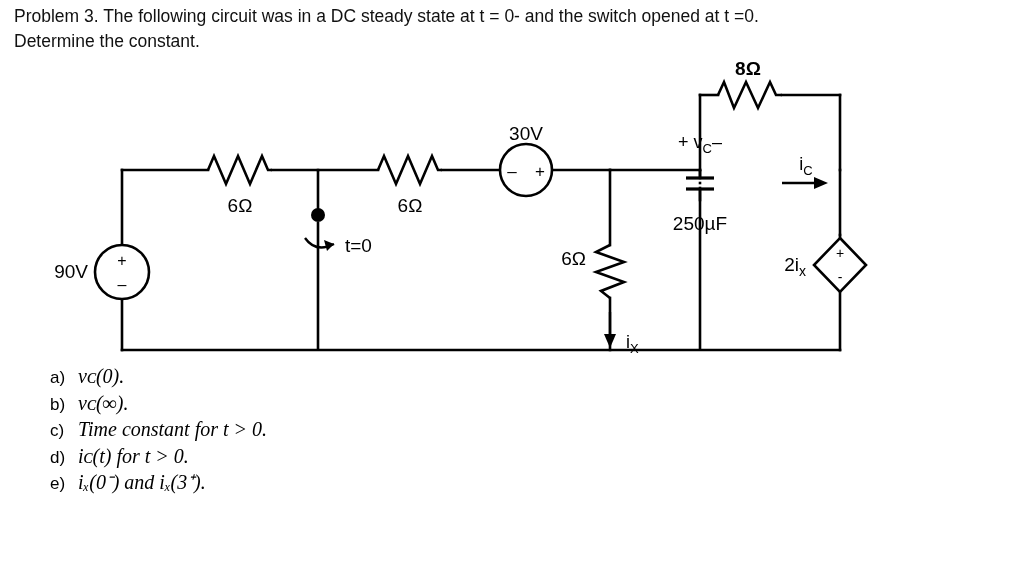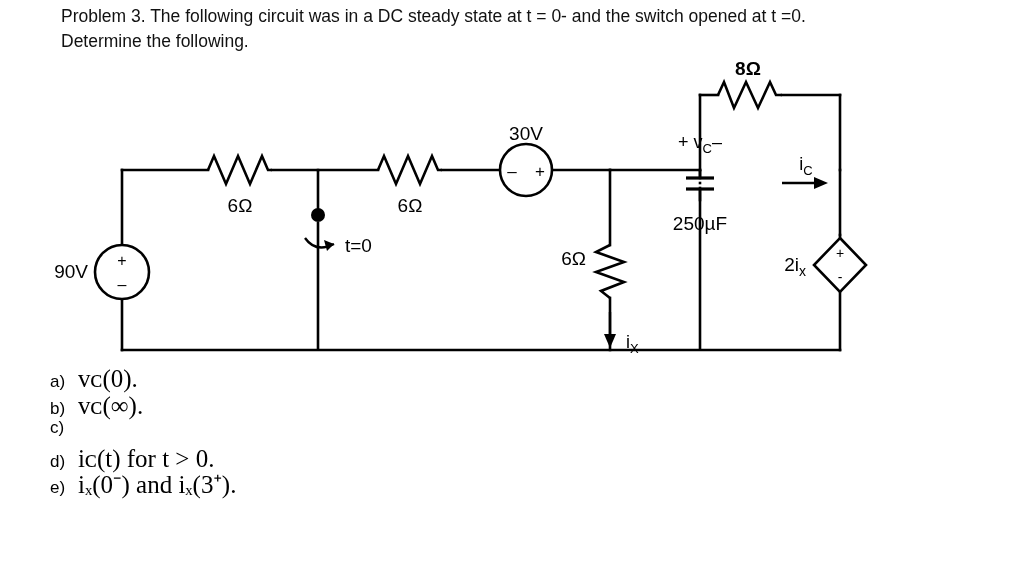--- a/index.html
+++ b/index.html
@@ -17,21 +17,21 @@
   }
   #problem-statement {
     position: absolute;
     left: 14px;
     top: 4px;
     width: 995px;
     font-size: 17.5px;
     line-height: 1.45;
     color: #111;
   }
-  #problem-statement .line { display: block; white-space: nowrap; margin-left: 47px; }
+  #problem-statement .line { display: block; white-space: nowrap; }
 
   #circuit-figure {
     position: absolute;
     left: 0px;
     top: 60px;
     width: 900px;
     height: 305px;
   }
 
   #answer-list {
@@ -48,33 +48,34 @@
     height: 26.5px;
   }
   #answer-list .ans-label {
     width: 28px;
     flex: none;
     font-family: "Liberation Sans", sans-serif;
     font-size: 17px;
   }
   #answer-list .ans-text {
     font-family: "Liberation Serif", serif;
-    font-size: 25px;
+    font-style: italic;
+    font-size: 20px;
   }
   .svg-text {
     font-family: "Liberation Sans", sans-serif;
     fill: #000;
   }
 </style>
 </head>
 <body>
 
 <div id="problem-statement">
   <span class="line">Problem 3. The following circuit was in a DC steady state at t = 0- and the switch opened at t =0.</span>
-  <span class="line">Determine the following.</span>
+  <span class="line">Determine the constant.</span>
 </div>
 
 <div id="circuit-figure">
 <svg width="900" height="305" viewBox="0 0 900 305" xmlns="http://www.w3.org/2000/svg">
   <g stroke="#000" stroke-width="2.6" fill="none" stroke-linecap="square">
 
     <path d="M122,110 L122,185"></path>
 
     <path d="M122,240 L122,290"></path>
 
@@ -206,20 +207,21 @@
   <div class="ans-row">
     <span class="ans-label">a)</span>
     <span class="ans-text">vᴄ(0).</span>
   </div>
   <div class="ans-row">
     <span class="ans-label">b)</span>
     <span class="ans-text">vᴄ(∞).</span>
   </div>
   <div class="ans-row">
     <span class="ans-label">c)</span>
+    <span class="ans-text">Time constant for t &gt; 0.</span>
   </div>
   <div class="ans-row">
     <span class="ans-label">d)</span>
     <span class="ans-text">iᴄ(t) for t &gt; 0.</span>
   </div>
   <div class="ans-row">
     <span class="ans-label">e)</span>
     <span class="ans-text">iₓ(0⁻) and iₓ(3⁺).</span>
   </div>
 </div>

